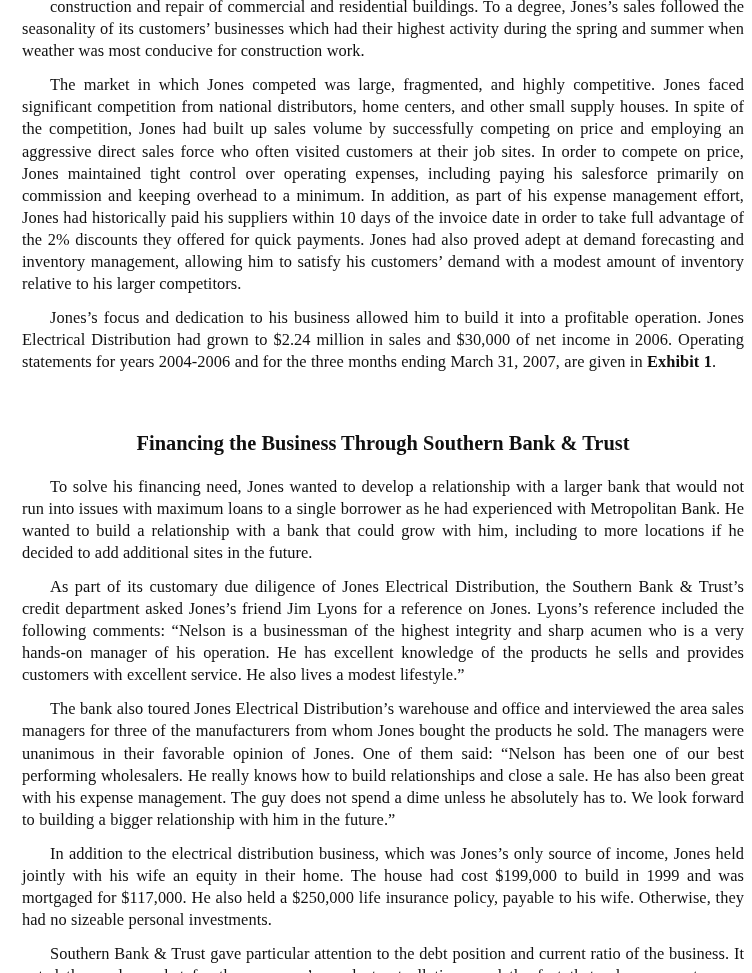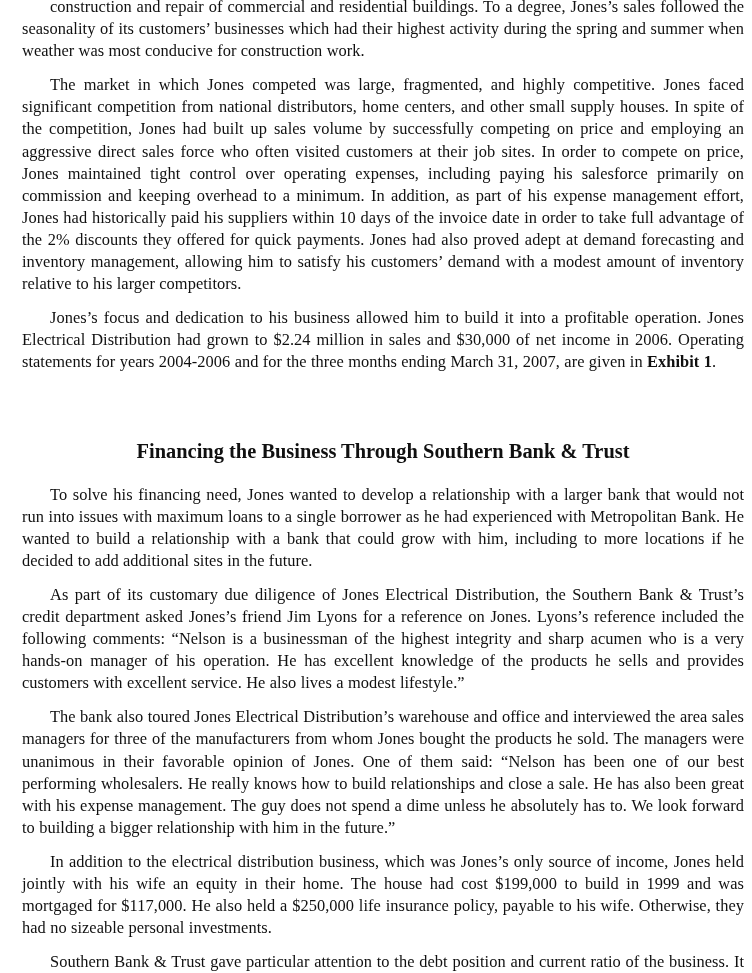--- a/index.html
+++ b/index.html
@@ -35,21 +35,21 @@
     line-height: 22.1px;
     letter-spacing: 0.05px;
     word-spacing: 0.2px;
     -webkit-font-smoothing: antialiased;
   }
   p.para.last {
     margin-bottom: 0;
   }
   
   p.para.pre-heading {
-    margin-bottom: 12px;
+    margin-bottom: 4px;
   }
   h2.section-heading {
     margin: 0;
     padding: 0;
     text-indent: 0;
     text-align: center;
     font-size: 20.4px;
     line-height: 26px;
     font-weight: bold;
     letter-spacing: 0.02px;

